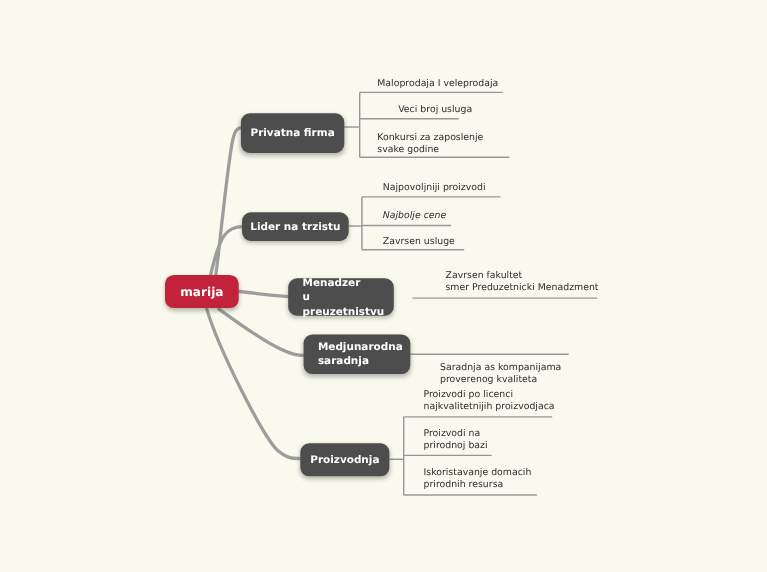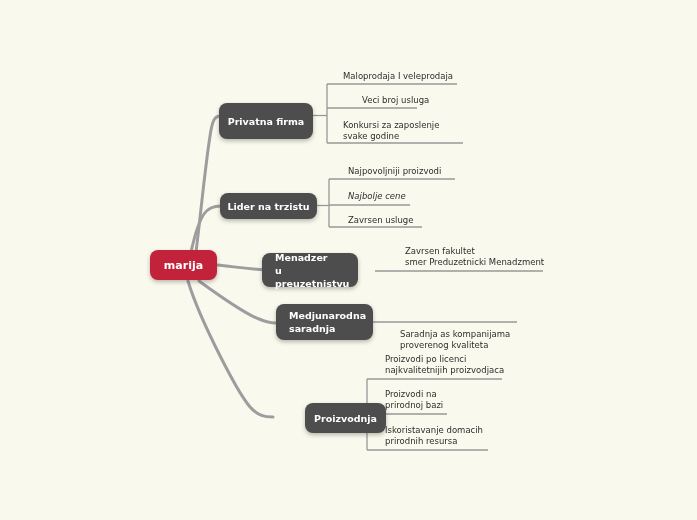--- a/index.html
+++ b/index.html
@@ -26,21 +26,21 @@
   .branch{
     background:var(--branch-bg,#4d4d4d);
     font-size:9.5px;line-height:13px;
     display:flex;align-items:center;justify-content:center;
   }
   .branch.left-al{justify-content:flex-start;padding-left:13px;}
   #node-privatna{left:219px;top:103px;width:94px;height:36px;}
   #node-lider{left:220px;top:193px;width:97px;height:26px;}
   #node-menadzer{left:262px;top:253px;width:96px;height:34px;}
   #node-medjunarodna{left:276px;top:304px;width:97px;height:36px;}
-  #node-proizvodnja{left:273px;top:403px;width:81px;height:30px;margin-left:32px;}
+  #node-proizvodnja{left:273px;top:403px;width:81px;height:30px;}
   .subtopic{
     position:absolute;font-size:8.5px;line-height:11px;color:#2d2d2d;
     white-space:pre-line;
   }
   #sub-a1{left:343px;top:71px;}
   #sub-a2{left:362px;top:95px;}
   #sub-a3{left:343px;top:120px;}
   #sub-b1{left:348px;top:166px;text-align:right;}
   #sub-b2{left:348px;top:191px;font-style:italic;}
   #sub-b3{left:348px;top:215px;}

